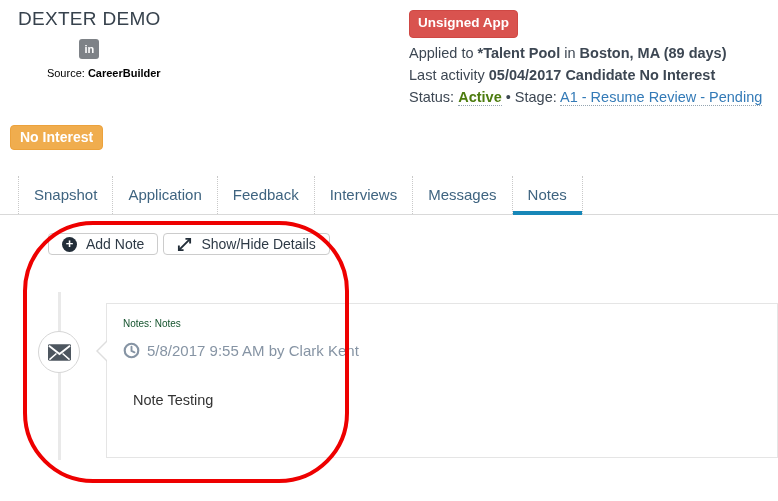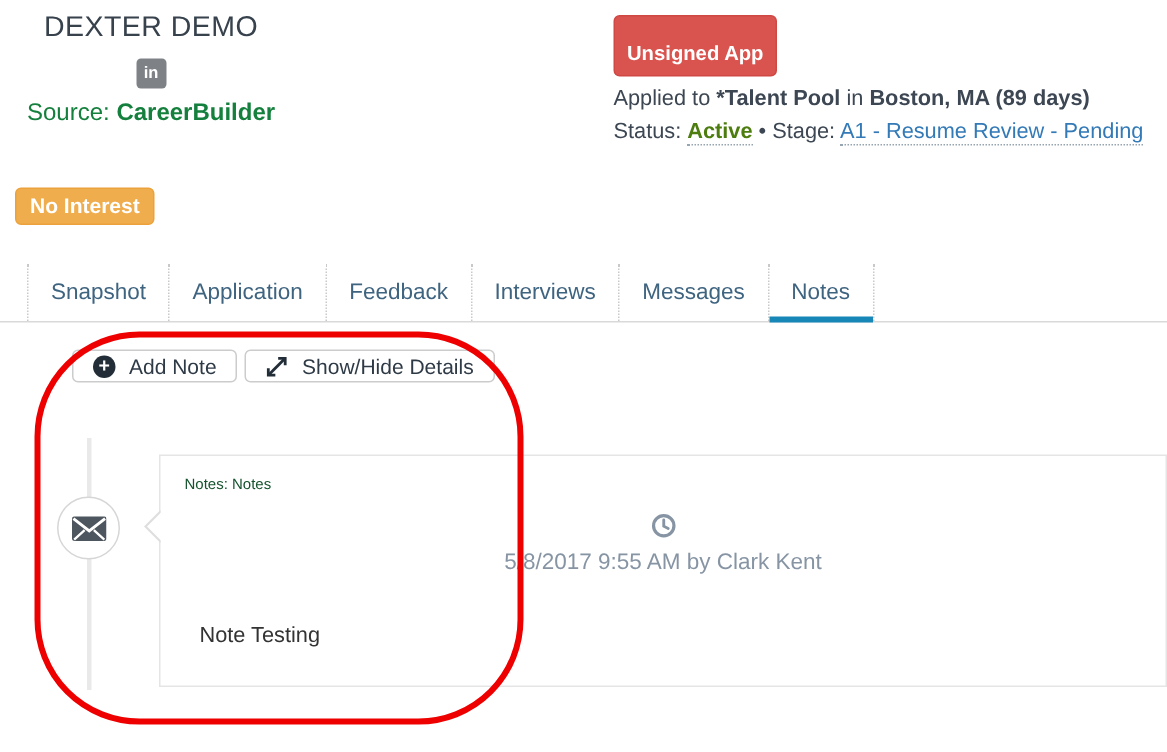--- a/index.html
+++ b/index.html
@@ -6,27 +6,27 @@
   body{font-family:"Liberation Sans", sans-serif;}
   .page{position:relative;width:778px;height:501px;background:#fff;overflow:hidden;color:#3d4753;}
 
   
   .candidate-header{position:absolute;left:18px;top:8px;}
   .name-row{display:flex;align-items:center;gap:9px;flex-direction:column;}
   .candidate-name{font-size:19px;color:#37424d;letter-spacing:.3px;}
   .linkedin-icon{width:20px;height:20px;background:#7e8287;border-radius:3px;color:#fff;
     font-size:11px;font-weight:bold;display:flex;align-items:center;justify-content:center;cursor:pointer;}
   .linkedin-icon::after{content:"in";}
-  .source-line{margin-top:8px;font-size:16px;color:#15803d;text-align:right;}
+  .source-line{margin-top:8px;font-size:11px;color:#000000;text-align:right;}
   .bold{font-weight:bold;}
 
   
   .header-right{position:absolute;left:409px;top:10px;width:365px;font-size:14.5px;line-height:22px;color:#3d4753;}
   .badge-unsigned{display:inline-block;background:#d9534f;border:1px solid #cf4844;color:#fff;font-weight:bold;
-    font-size:13.5px;padding:14px 8px 3px;border-radius:4px;margin-bottom:4px;}
+    font-size:13.5px;padding:1px 8px 3px;border-radius:4px;margin-bottom:4px;}
   .dotted-u{font-weight:bold;color:#4d7c0f;border-bottom:1px dotted #95a5b1;cursor:pointer;}
   .stage-link{font-weight:normal;color:#337ab7;border-bottom:1px dotted #95a5b1;cursor:pointer;}
 
   
   .badge-interest{position:absolute;left:10px;top:125px;background:#f0ad4e;border:1px solid #eca23c;color:#fff;
     font-weight:bold;font-size:14px;padding:3px 9px 4px;border-radius:4px;}
 
   
   .tabs{position:absolute;left:0;top:176px;width:778px;box-sizing:border-box;border-bottom:1px solid #d9d9d9;
     display:flex;padding-left:18px;}
@@ -47,21 +47,21 @@
   .timeline-line{position:absolute;left:58px;top:292px;width:3px;height:168px;background:#e9e9e9;}
   .envelope-badge{position:absolute;left:38px;top:331px;width:42px;height:42px;box-sizing:border-box;
     border-radius:50%;background:#fff;border:1px solid #d6d6d6;display:flex;align-items:center;justify-content:center;}
   .note-card{position:absolute;left:106px;top:303px;width:672px;height:155px;box-sizing:border-box;
     background:#fff;border:1px solid #e5e5e5;padding:14px 16px;}
   .note-card::before{content:"";position:absolute;left:-11px;top:36px;width:0;height:0;
     border:11px solid transparent;border-left:0;border-right:11px solid #dedede;}
   .note-card::after{content:"";position:absolute;left:-9px;top:37px;width:0;height:0;
     border:10px solid transparent;border-left:0;border-right:10px solid #fff;}
   .note-title{font-size:10px;color:#14532d;}
-  .note-meta{margin-top:13px;display:flex;align-items:center;gap:7px;font-size:15px;color:#8694a4;flex-direction:column;}
+  .note-meta{margin-top:13px;display:flex;align-items:center;gap:7px;font-size:15px;color:#8694a4;}
   .note-body{margin-top:33px;margin-left:10px;font-size:14.5px;color:#333;}
 
   
   .annotation{position:absolute;left:23px;top:221px;width:326px;height:262px;box-sizing:border-box;
     border:4px solid #ee0000;border-radius:70px;pointer-events:none;}
 </style>
 </head>
 <body>
 
 <div class="page">
@@ -79,20 +79,24 @@
 
   <div class="header-right">
     <div>
       <span class="badge-unsigned">Unsigned App</span>
     </div>
     <div>
       <span>Applied to</span>
       <span class="bold">*Talent Pool</span>
       <span>in</span>
       <span class="bold">Boston, MA (89 days)</span>
+    </div>
+    <div>
+      <span>Last activity</span>
+      <span class="bold">05/04/2017 Candidate No Interest</span>
     </div>
     <div>
       <span>Status:</span>
       <span class="dotted-u">Active</span>
       <span>•</span>
       <span>Stage:</span>
       <span class="stage-link">A1 - Resume Review - Pending</span>
     </div>
   </div>
 

